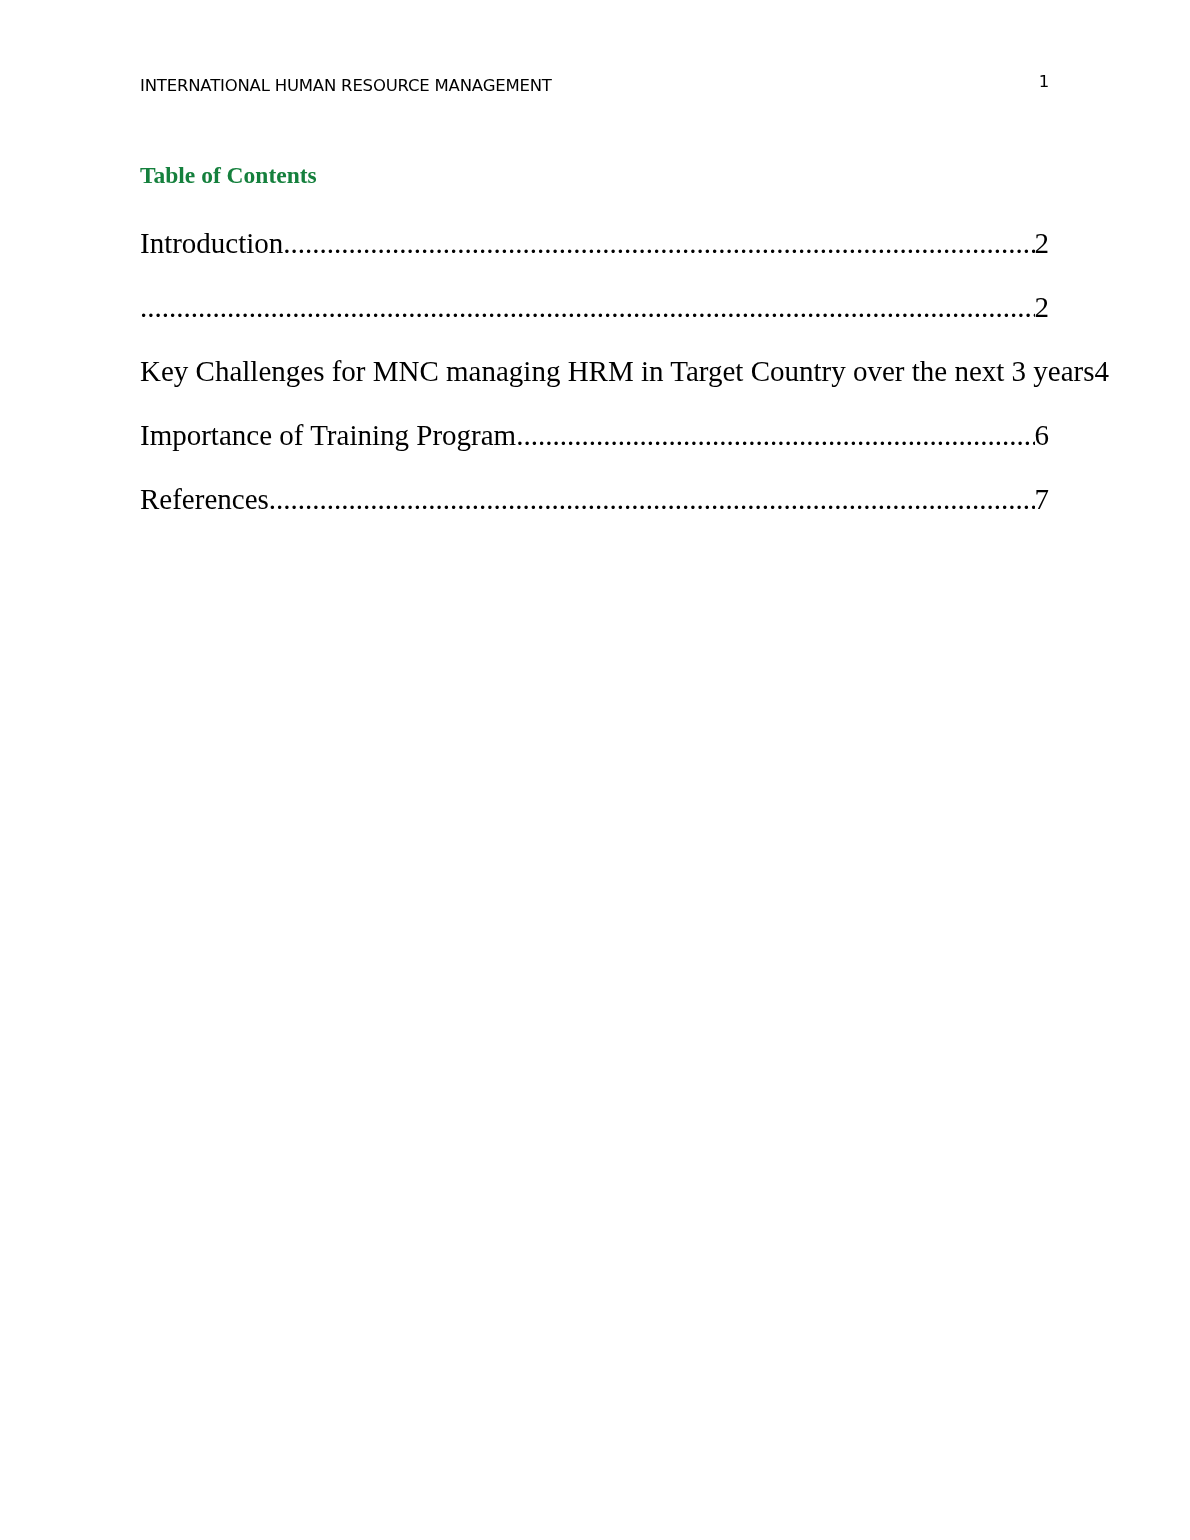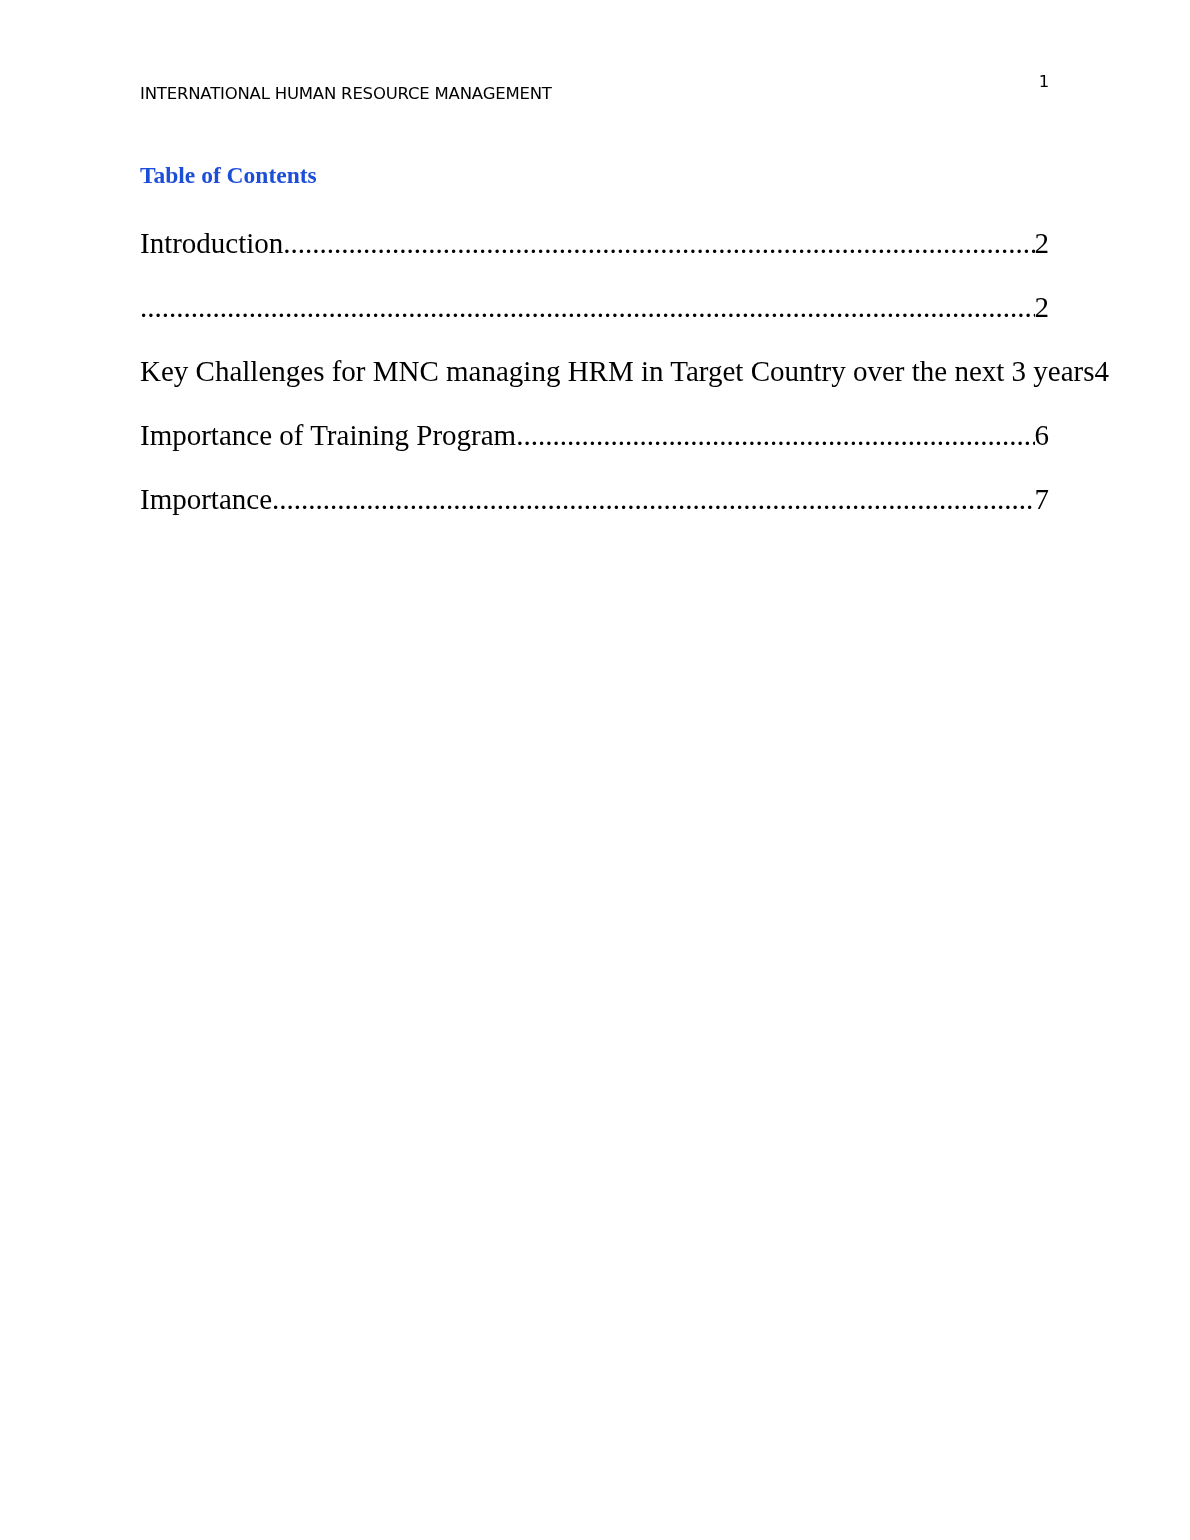--- a/index.html
+++ b/index.html
@@ -20,36 +20,36 @@
       top: 72px;
       width: 909px;
       height: 24px;
       font-family: "DejaVu Sans", "Liberation Sans", sans-serif;
       font-size: 16.5px;
       letter-spacing: -0.2px;
     }
     .header-title {
       position: absolute;
       left: 0;
-      top: 12px;
+      top: 4px;
       white-space: nowrap;
     }
     .header-page-number {
       position: absolute;
       right: 0;
       top: 0;
     }
     .toc-heading {
       position: absolute;
       left: 140px;
       top: 162px;
       font-family: "Liberation Serif", "DejaVu Serif", serif;
       font-weight: bold;
       font-size: 23.5px;
-      color: #1d4ed8;
+      color: #15803d;
       margin: 0;
       white-space: nowrap;
     }
     .toc {
       position: absolute;
       left: 140px;
       top: 224px;
       width: 909px;
       font-family: "Liberation Serif", "DejaVu Serif", serif;
       font-size: 29px;
@@ -127,20 +127,20 @@
   <a class="toc-entry">
     <span class="toc-line">
       <span class="toc-text">Importance of Training Program</span>
       <span class="toc-dots"></span>
       <span class="toc-page">6</span>
     </span>
   </a>
 
   <a class="toc-entry">
     <span class="toc-line">
-      <span class="toc-text">Importance</span>
+      <span class="toc-text">References</span>
       <span class="toc-dots"></span>
       <span class="toc-page">7</span>
     </span>
   </a>
 
 
 </div>
 
 </body></html>

